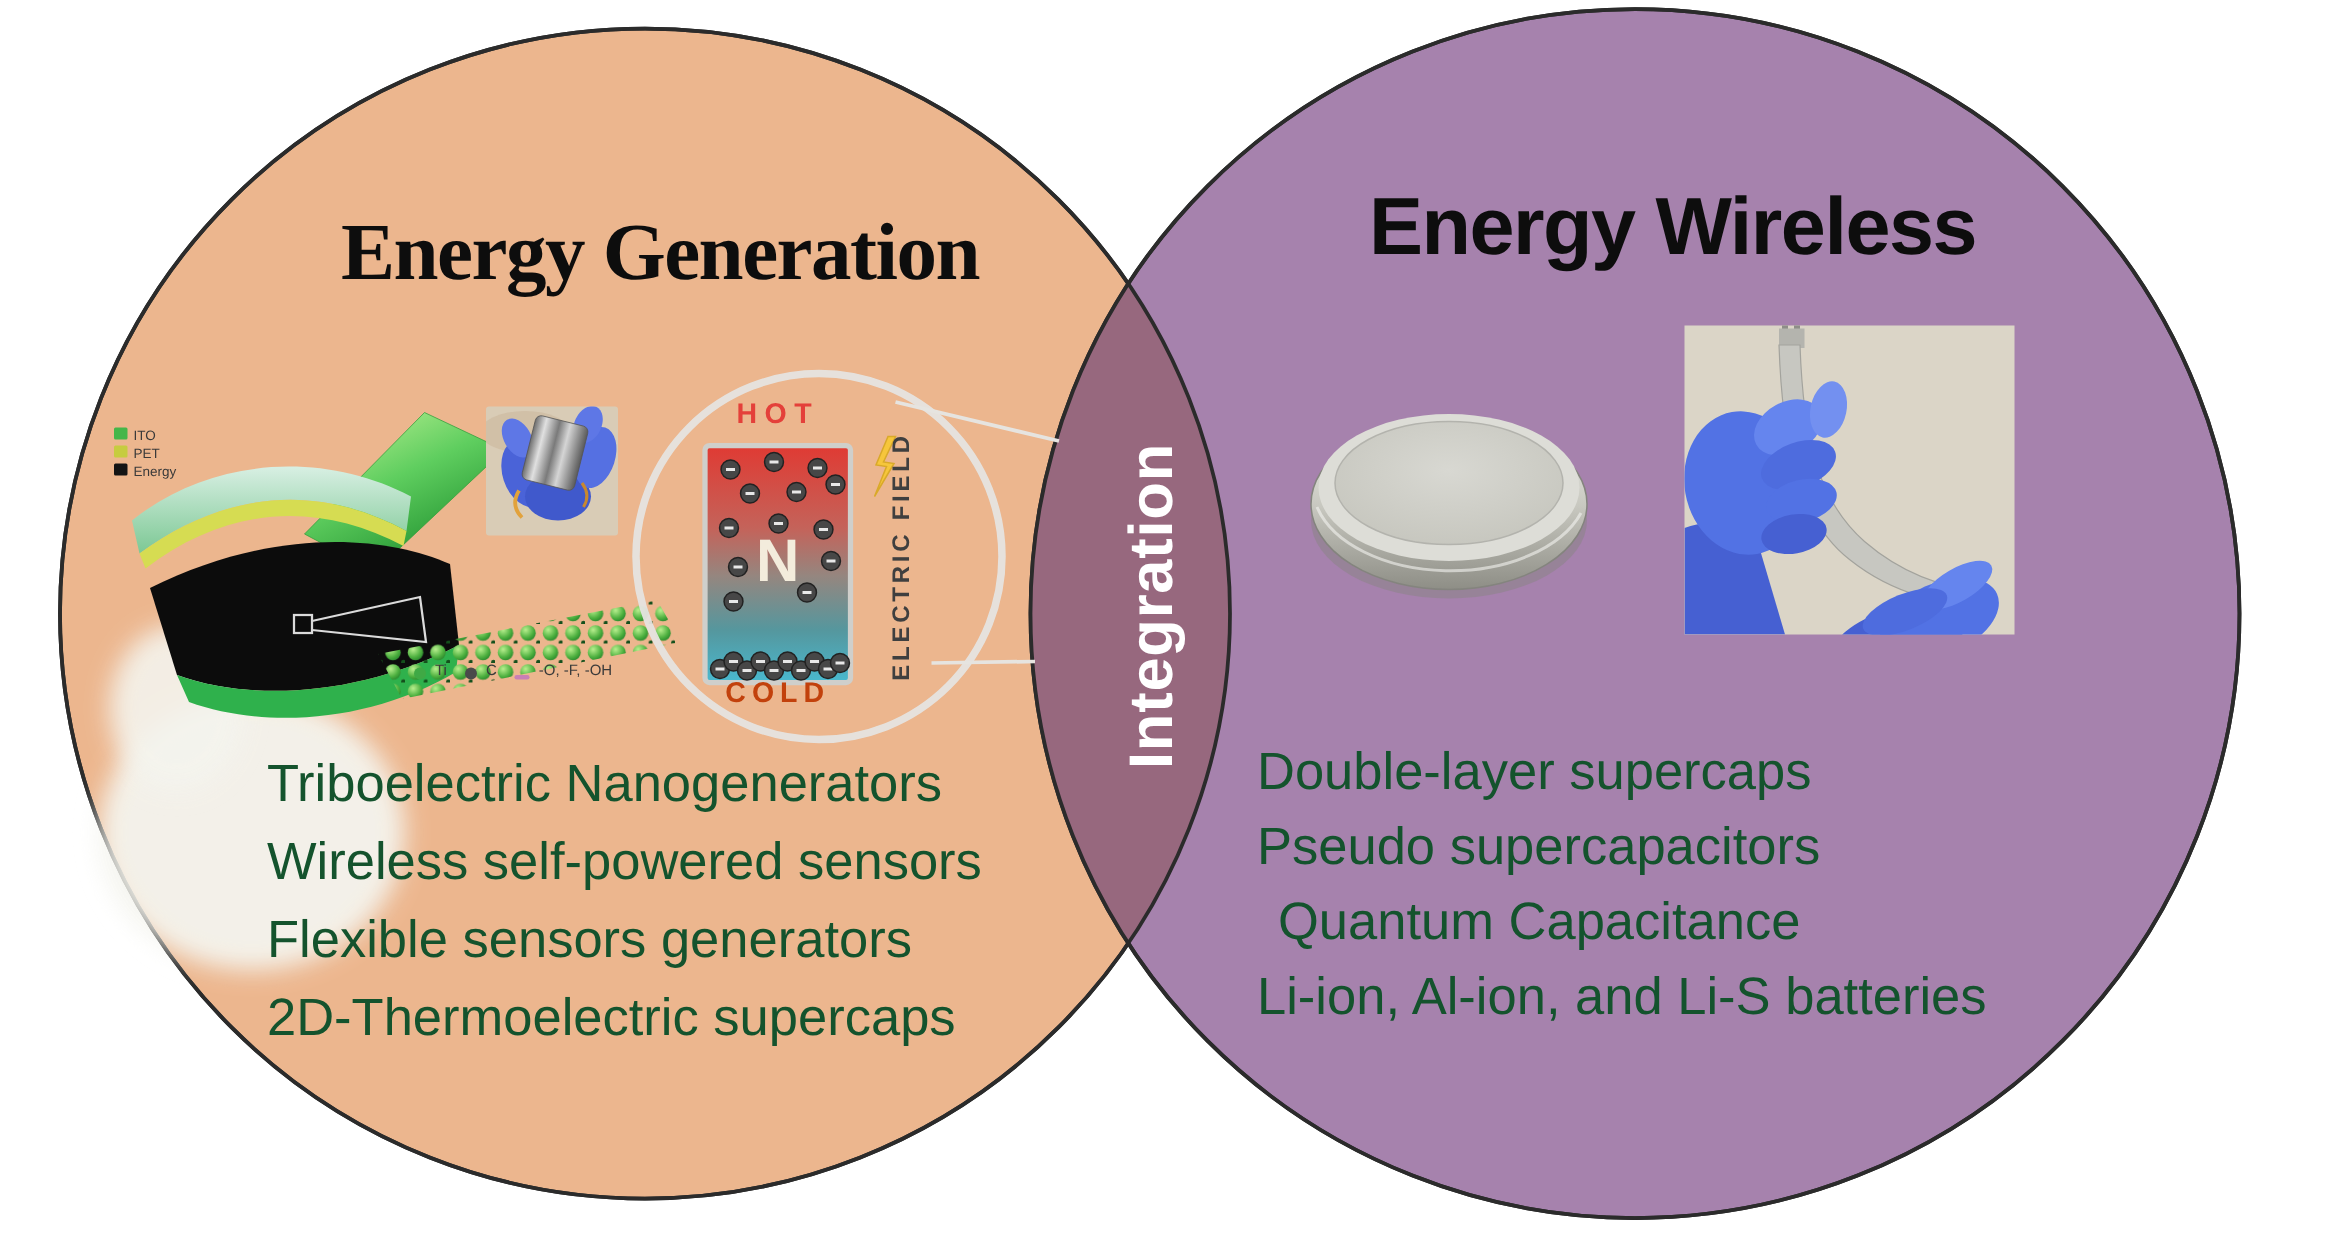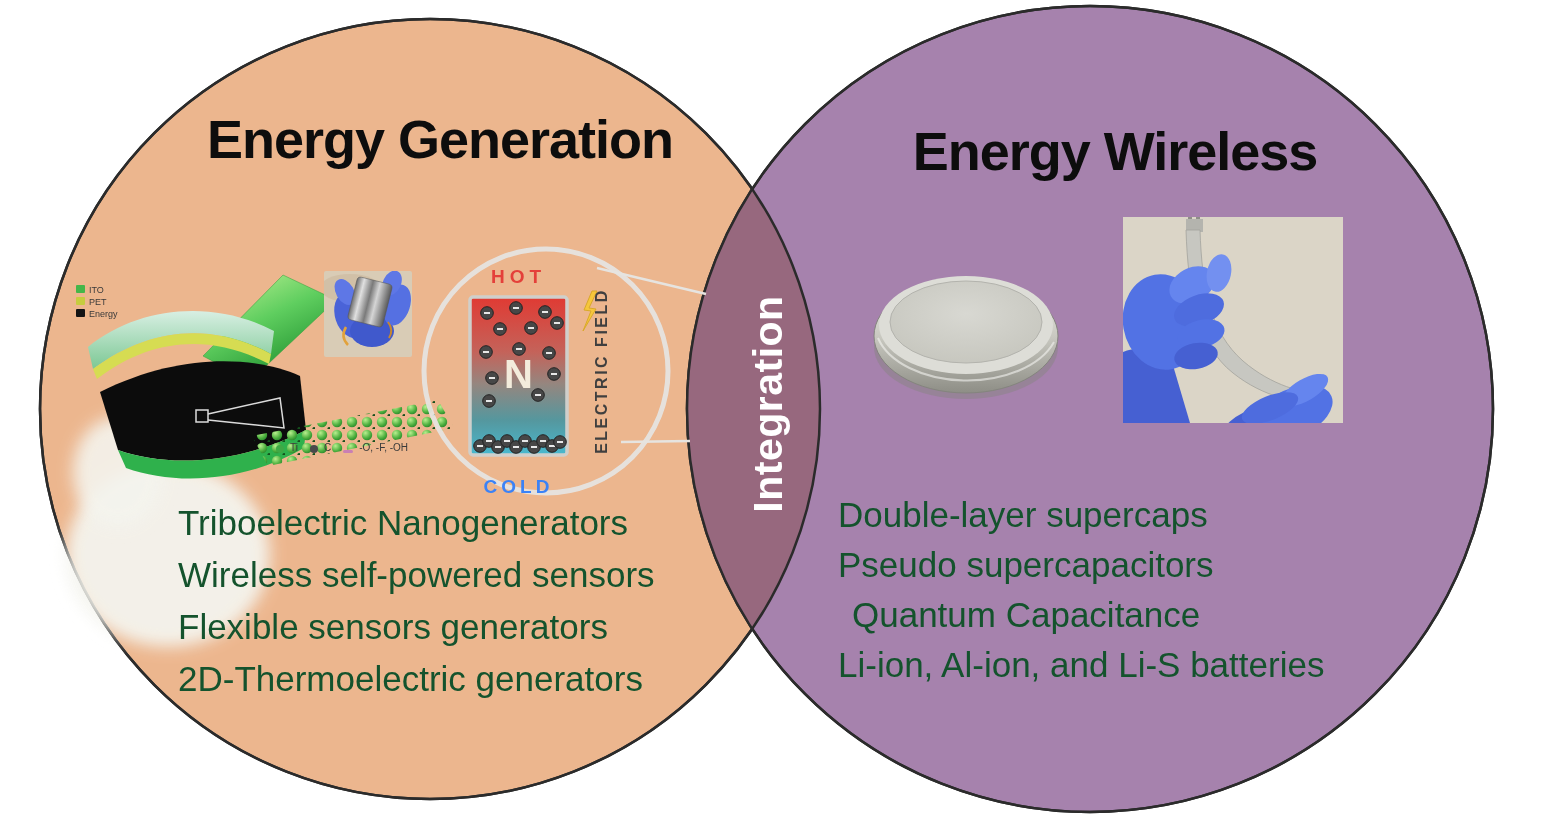--- a/index.html
+++ b/index.html
@@ -8,21 +8,21 @@
   .stage svg{position:absolute;left:0;top:0;}
   .abs{position:absolute;pointer-events:none;}
   .circle-title{font-weight:700;color:#0d0d0d;font-size:54px;letter-spacing:-1px;
                 text-align:center;white-space:nowrap;}
   .venn-list{font-size:35px;color:#14532d;line-height:52px;white-space:nowrap;}
   .integration{left:768px;top:404px;transform:translate(-50%,-50%) rotate(-90deg);
                font-size:41px;font-weight:700;color:#ffffff;letter-spacing:0.5px;white-space:nowrap;}
   .hot{left:470px;top:266px;width:97px;text-align:center;font-size:19px;font-weight:700;
        letter-spacing:5px;color:#E4403A;}
   .cold{left:470px;top:452px;width:97px;text-align:center;font-size:19px;font-weight:700;
-        letter-spacing:4px;color:#3b82f6;margin-top:24px;}
+        letter-spacing:4px;color:#c2410c;}
   .ntype{left:470px;top:352px;width:97px;text-align:center;font-size:40px;font-weight:700;
          color:#F3ECDC;}
   .efield{left:602px;top:371px;transform:translate(-50%,-50%) rotate(-90deg);
           font-size:16px;font-weight:700;letter-spacing:2.5px;color:#3F3F3F;white-space:nowrap;}
   .layer-legend{left:76px;top:285px;font-size:9px;color:#3a3a3a;}
   .layer-legend .row{display:flex;align-items:flex-start;height:12px;}
   .sw{display:inline-block;width:9px;height:8px;margin-right:4px;border-radius:1px;}
   .sw-ito{background:#45B649;}
   .sw-pet{background:#C6CC3F;}
   .sw-mxene{background:#141414;}
@@ -193,21 +193,21 @@
         <ellipse cx="1196" cy="356" rx="22" ry="13" fill="#4660D2" transform="rotate(-10 1196 356)"></ellipse>
         <ellipse cx="1219" cy="273" rx="12" ry="19" fill="#7390F0" transform="rotate(12 1219 273)"></ellipse>
         <ellipse cx="1265" cy="428" rx="45" ry="22" fill="#4660D2" transform="rotate(-15 1265 428)"></ellipse>
         <ellipse cx="1293" cy="413" rx="42" ry="24" fill="#5272E4" transform="rotate(-24 1293 413)"></ellipse>
         <ellipse cx="1305" cy="390" rx="26" ry="11" fill="#6585EE" transform="rotate(-30 1305 390)"></ellipse>
         <ellipse cx="1270" cy="408" rx="30" ry="12" fill="#4E6CDE" transform="rotate(-22 1270 408)"></ellipse>
       </g>
     </g>
   </svg>
 
-  <div class="abs circle-title" style="left:160px;top:108px;width:560px;">Energy Generation</div>
+  <div class="abs circle-title" style="left:160px;top:137px;width:560px;font-family:Liberation Serif, serif;">Energy Generation</div>
   <div class="abs circle-title" style="left:850px;top:120px;width:530px;">Energy Wireless</div>
 
   <div class="abs integration">Integration</div>
 
   <div class="abs hot">HOT</div>
   <div class="abs ntype">N</div>
   <div class="abs cold">COLD</div>
   <div class="abs efield">ELECTRIC FIELD</div>
 
   <div class="abs layer-legend">
@@ -231,21 +231,21 @@
     <span class="dot dot-c"></span>
     <span>C</span>
     <span class="tilde"></span>
     <span>-O, -F, -OH</span>
   </div>
 
   <div class="abs venn-list" style="left:178px;top:497px;">
     <div>Triboelectric Nanogenerators</div>
     <div>Wireless self-powered sensors</div>
     <div>Flexible sensors generators</div>
-    <div>2D-Thermoelectric generators</div>
+    <div>2D-Thermoelectric supercaps</div>
   </div>
 
   <div class="abs venn-list" style="left:838px;top:490px;line-height:50px;">
     <div>Double-layer supercaps</div>
     <div>Pseudo supercapacitors</div>
     <div style="padding-left:14px;">Quantum Capacitance</div>
     <div>Li-ion, Al-ion, and Li-S batteries</div>
   </div>
 
 </div>

